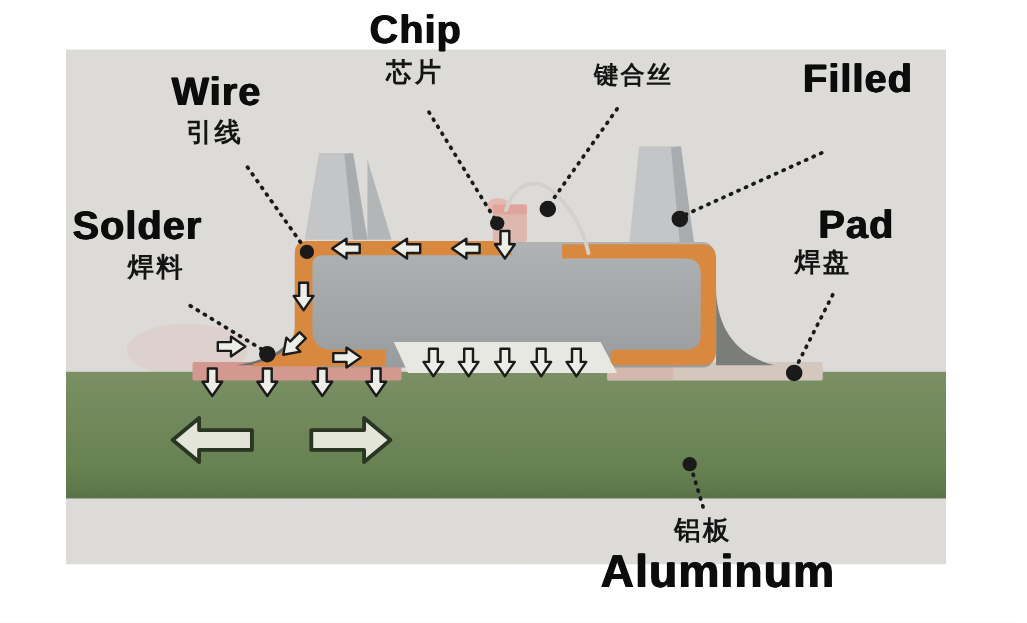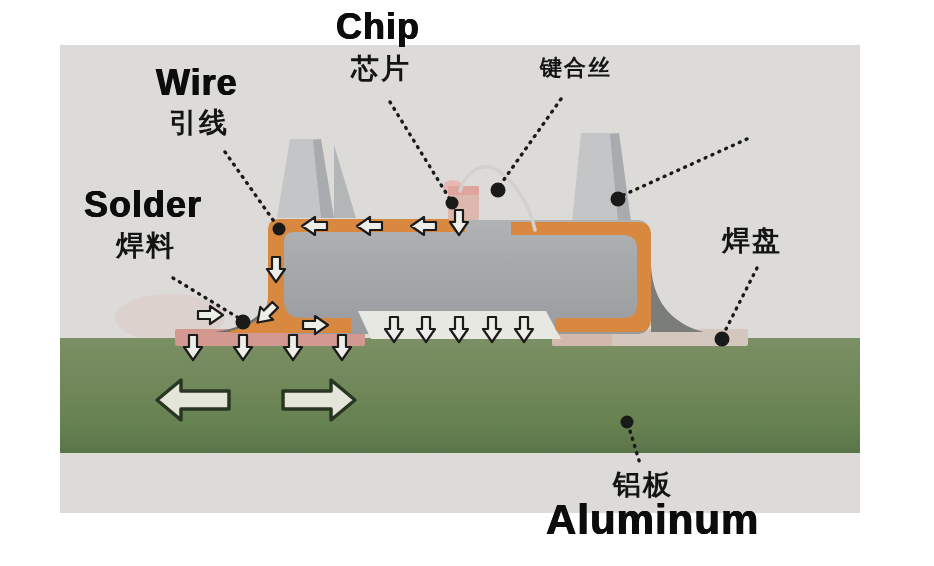--- a/index.html
+++ b/index.html
@@ -2,21 +2,21 @@
 <html><head>
 <meta charset="utf-8">
 <style>
   html,body{margin:0;padding:0;background:#ffffff;}
   .page{position:relative;width:934px;height:566px;background:#ffffff;overflow:hidden;
         font-family:Liberation Sans, sans-serif;}
   svg.scene{position:absolute;left:0;top:0;}
   .label-en{position:absolute;font-weight:900;font-size:36px;line-height:1;color:#0c0c0c;
             letter-spacing:1px;white-space:nowrap;
             text-shadow:0.6px 0 currentColor,-0.6px 0 currentColor;}
-  .label-zh{position:absolute;font-size:28px;line-height:1;font-weight:600;color:#141414;
+  .label-zh{position:absolute;font-size:24px;line-height:1;font-weight:600;color:#141414;
             white-space:nowrap;letter-spacing:2px;}
   .sm{font-size:22px;}
 </style>
 </head>
 <body>
 
 <div class="page">
 
 <svg class="scene" width="934" height="566" viewBox="0 0 934 566">
   <defs>
@@ -117,22 +117,24 @@
 </svg>
 
 <div class="label-en" style="left:336px;top:9px">Chip</div>
 <div class="label-zh" style="left:351px;top:55px">芯片</div>
 
 <div class="label-zh sm" style="left:540px;top:57px">键合丝</div>
 
 <div class="label-en" style="left:156px;top:65px">Wire</div>
 <div class="label-zh" style="left:169px;top:109px">引线</div>
 
-<div class="label-en" style="left:84px;top:187px">Solder</div>
+<div class="label-en" style="left:66px;top:187px">Solder</div>
 <div class="label-zh" style="left:116px;top:232px">焊料</div>
 
+<div class="label-en" style="left:730px;top:54px">Filled</div>
 
+<div class="label-en" style="left:744px;top:186px">Pad</div>
 <div class="label-zh" style="left:722px;top:227px">焊盘</div>
 
 <div class="label-zh" style="left:613px;top:471px">铝板</div>
 <div class="label-en" style="left:546px;top:499px;font-size:42px">Aluminum</div>
 
 </div>
 
 </body></html>

